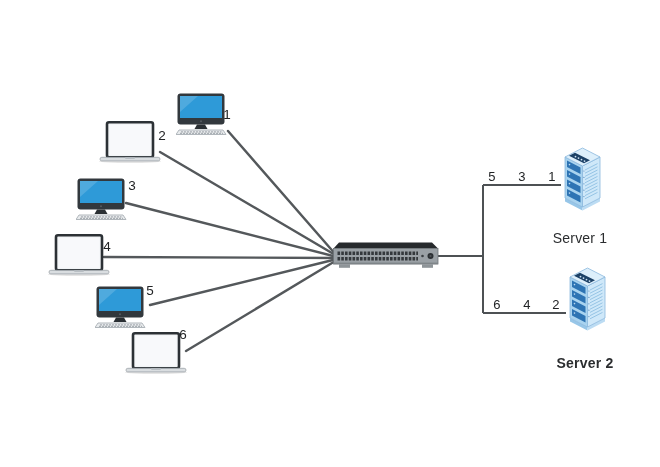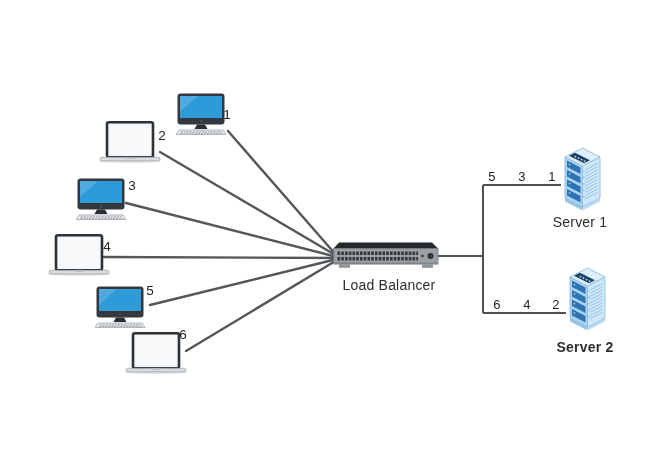--- a/index.html
+++ b/index.html
@@ -8,21 +8,21 @@
     font-family:"Liberation Sans", sans-serif;
   }
   .wires{position:absolute;left:0;top:0;width:660px;height:467px;}
   .node{position:absolute;line-height:0;}
   .lbl{
     position:absolute;transform:translate(-50%,-50%);
     font-size:13.5px;font-weight:500;color:#222426;letter-spacing:.2px;
     white-space:nowrap;line-height:1;
   }
   .lbl.small{font-size:13px;}
-  .lbl.device-caption{font-size:14px;color:#2b2d2f;}
+  .lbl.device-caption{font-size:14px;color:#2b2d2f;margin-top:16px;}
 </style>
 </head>
 <body>
 
 <div class="canvas">
 
   <svg class="wires" viewBox="0 0 660 467">
     <g stroke="#54585b" stroke-width="2.4" stroke-linecap="round">
       <line x1="228" y1="131" x2="337" y2="256"></line>
       <line x1="160" y1="152" x2="337" y2="256"></line>
@@ -121,21 +121,20 @@
       <line x1="5.5" y1="11.2" x2="86" y2="11.2" stroke="#34383c" stroke-width="3.6" stroke-dasharray="2.6 1.15"></line>
       <line x1="5.5" y1="16.8" x2="86" y2="16.8" stroke="#34383c" stroke-width="3.6" stroke-dasharray="2.6 1.15"></line>
       <circle cx="90.5" cy="14" r="1.3" fill="#3a3e42"></circle>
       <circle cx="98.5" cy="14" r="3" fill="#2c3034"></circle>
       <circle cx="98.5" cy="14" r="1.1" fill="#54595d"></circle>
       <rect x="1.5" y="20.6" width="104.5" height="1.6" fill="#7e8488"></rect>
       <rect x="7" y="22.2" width="11" height="3.6" fill="#8e9498"></rect>
       <rect x="90" y="22.2" width="11" height="3.6" fill="#8e9498"></rect>
     </svg>
   </div>
-  <span class="lbl device-caption" style="left:389px;top:285px;">Load Balancer</span>
 
   <div class="node" style="left:562px;top:146px;">
     <svg width="40" height="68" viewBox="0 0 40 68">
       <polygon points="3,52 20.5,61 20.5,64.5 3,55.5" fill="#97c6e8"></polygon>
       <polygon points="20.5,61 38,52 38,55.5 20.5,64.5" fill="#bcdcf3"></polygon>
       <polygon points="3,11 20.5,20 20.5,61 3,52" fill="#a9d3ef" stroke="#8ab8dd" stroke-width="0.8"></polygon>
       <polygon points="20.5,20 38,11 38,52 20.5,61" fill="#cfe8f9" stroke="#8ab8dd" stroke-width="0.8"></polygon>
       <polygon points="20.5,2 38,11 20.5,20 3,11" fill="#ddeffb" stroke="#8ab8dd" stroke-width="0.8"></polygon>
       <polygon points="13,6.8 28,14.3 22,17.3 7,9.8" fill="#1c4166"></polygon>
       <circle cx="13.5" cy="10.6" r="0.9" fill="#cfe3f4"></circle>

